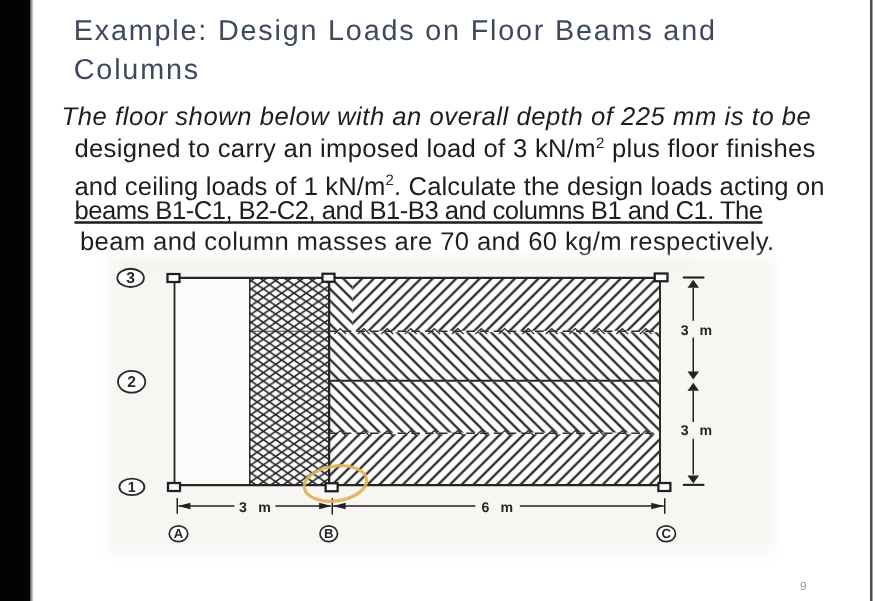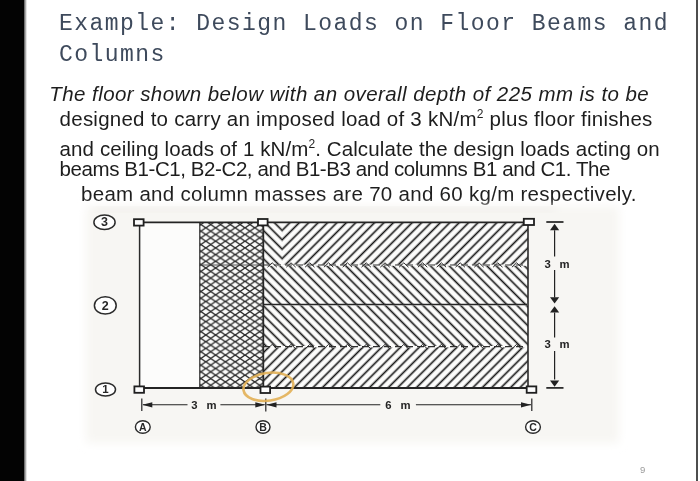--- a/index.html
+++ b/index.html
@@ -9,31 +9,31 @@
 .body-line{font-size:20.5px;color:#1d1d1d;}
 </style>
 </head>
 <body>
 
 <div class="abs" style="left:0;top:0;width:24px;height:481px;background:#030303;"></div>
 <div class="abs" style="left:24px;top:0;width:3px;height:481px;background:linear-gradient(90deg,#555,#fff);"></div>
 
 <div class="abs" style="left:696px;top:0;width:2px;height:481px;background:#4d4d4d;"></div>
 
-<div class="abs" style="left:59px;top:9px;font-size:23px;line-height:30.6px;letter-spacing:1.45px;color:#3e4a5c;font-family:Liberation Mono, monospace;">Example: Design Loads on Floor Beams and<br>Columns</div>
+<div class="abs" style="left:59px;top:9px;font-size:23px;line-height:30.6px;letter-spacing:1.45px;color:#3e4a5c;">Example: Design Loads on Floor Beams and<br>Columns</div>
 
 <div class="abs body-line" style="left:49.3px;top:82.2px;letter-spacing:0.43px;font-style:italic;">The floor shown below with an overall depth of 225 mm is to be</div>
 
 <div class="abs body-line" style="left:59.6px;top:107.2px;letter-spacing:0.24px;text-align:right;">designed to carry an imposed load of 3 kN/m<sup style="font-size:12px;">2</sup> plus floor finishes</div>
 
 <div class="abs body-line" style="left:59.6px;top:137px;letter-spacing:0.10px;">and ceiling loads of 1 kN/m<sup style="font-size:12px;">2</sup>. Calculate the design loads acting on</div>
 
-<div class="abs body-line" style="left:59.6px;top:157.2px;letter-spacing:-0.42px;">beams B1-C1, B2-C2, and B1-B3 and columns B1 and C1. The</div>
+<div class="abs body-line" style="left:59.6px;top:157.2px;letter-spacing:-0.42px;text-decoration:underline;">beams B1-C1, B2-C2, and B1-B3 and columns B1 and C1. The</div>
 
-<div class="abs body-line" style="left:68px;top:182.2px;letter-spacing:0.29px;padding-left:13px;">beam and column masses are 70 and 60 kg/m respectively.</div>
+<div class="abs body-line" style="left:51px;top:182.2px;letter-spacing:0.29px;padding-left:13px;">beam and column masses are 70 and 60 kg/m respectively.</div>
 
 <svg class="abs" style="left:0;top:0;" width="700" height="481" viewBox="0 0 700 481">
 <defs>
 <filter id="soft" x="-20%" y="-20%" width="140%" height="140%">
         <feGaussianBlur stdDeviation="5"></feGaussianBlur>
       </filter>
 <pattern id="patF" patternUnits="userSpaceOnUse" width="6.65" height="6.65" patternTransform="rotate(45)">
   <line x1="3.325" y1="-1" x2="3.325" y2="7.65" stroke="#161616" stroke-width="1.65"></line>
 </pattern>
 <pattern id="patB" patternUnits="userSpaceOnUse" width="6.65" height="6.65" patternTransform="rotate(-45)">

